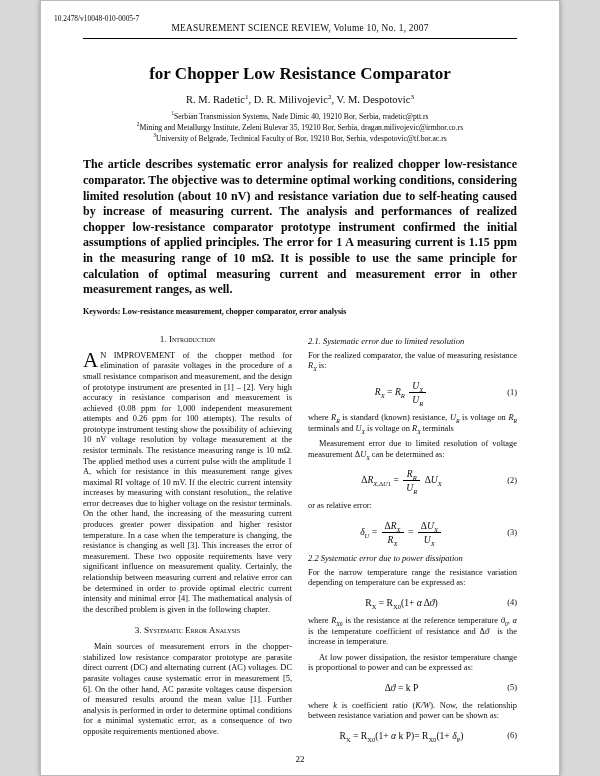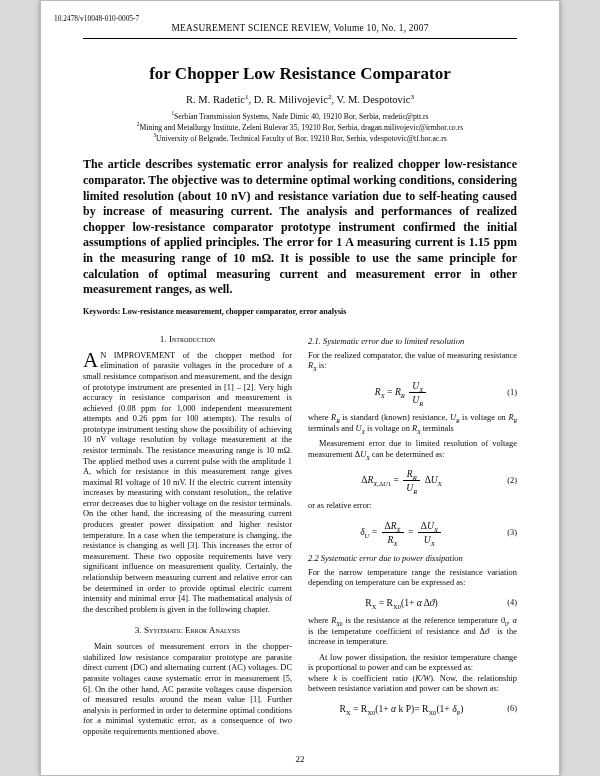--- a/index.html
+++ b/index.html
@@ -99,20 +99,24 @@
       <p class="para">For the narrow temperature range the resistance variation depending on temperature can be expressed as:</p>
 
       <div class="eq-row">
         <span class="eq-body">R<sub>X</sub> = R<sub>X0</sub>(1+ <i>α</i> Δ<i>ϑ</i>)</span>
         <span class="eq-num">(4)</span>
       </div>
 
       <p class="para">where <i>R</i><sub><i>X</i>0</sub> is the resistance at the reference temperature ϑ<sub>0</sub>, <i>α</i> is the temperature coefficient of resistance and Δ<i>ϑ</i>&nbsp; is the increase in temperature.</p>
       <p class="para indent mt">At low power dissipation, the resistor temperature change is proportional to power and can be expressed as:</p>
 
+      <div class="eq-row">
+        <span class="eq-body">Δ<i>ϑ</i> = k P</span>
+        <span class="eq-num">(5)</span>
+      </div>
 
       <p class="para">where <i>k</i> is coefficient ratio (<i>K/W</i>). Now, the relationship between resistance variation and power can be shown as:</p>
 
       <div class="eq-row">
         <span class="eq-body">R<sub>X</sub> = R<sub>X0</sub>(1+ <i>α</i> k P)= R<sub>X0</sub>(1+ <i>δ</i><sub>P</sub>)</span>
         <span class="eq-num">(6)</span>
       </div>
     </div>
 
   </div>

